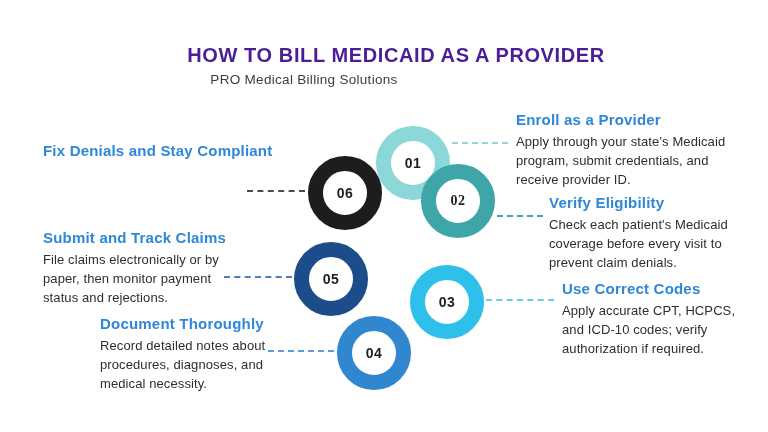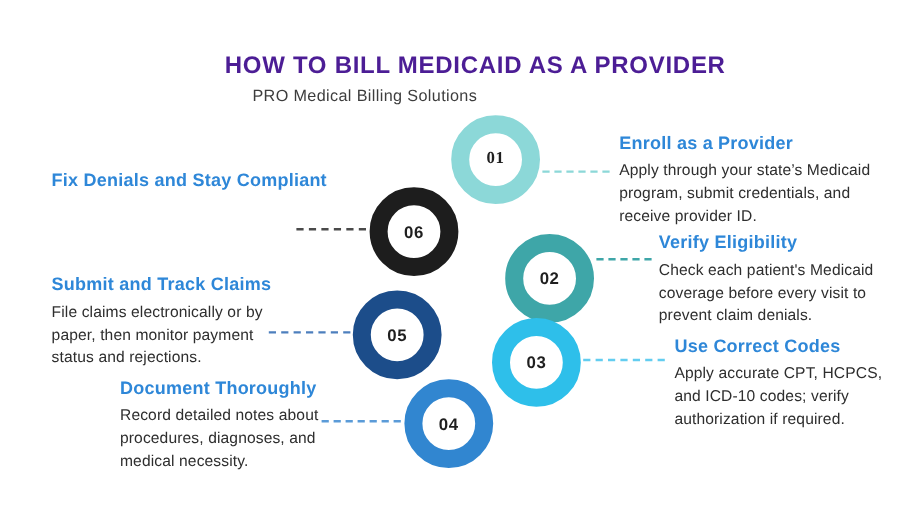--- a/index.html
+++ b/index.html
@@ -14,22 +14,22 @@
   .subtitle{
     position:absolute;top:72px;left:0;width:608px;text-align:center;
     font-size:13.5px;color:#3d3d3d;letter-spacing:0.3px;
   }
   .ring{
     position:absolute;width:44px;height:44px;border-radius:50%;
     border:15px solid #000;background:#ffffff;
     display:flex;align-items:center;justify-content:center;
   }
   .ring span{font-size:14px;font-weight:bold;color:#1f1f1f;letter-spacing:0.5px;}
-  .ring-1{left:376px;top:96px;font-family:Liberation Serif, serif;}
-  .ring-2{left:421px;top:195px;}
+  .ring-1{left:376px;top:126px;}
+  .ring-2{left:421px;top:164px;font-family:Liberation Serif, serif;}
   .ring-3{left:410px;top:265px;}
   .ring-4{left:337px;top:316px;}
   .ring-5{left:294px;top:242px;}
   .ring-6{left:308px;top:156px;text-align:right;}
   .connector{position:absolute;height:0;border-top:2px dashed #999;}
   .conn-1{left:452px;top:142px;width:56px;}
   .conn-2{left:497px;top:215px;width:46px;}
   .conn-3{left:486px;top:299px;width:68px;}
   .conn-4{left:268px;top:350px;width:66px;}
   .conn-5{left:224px;top:276px;width:68px;}

